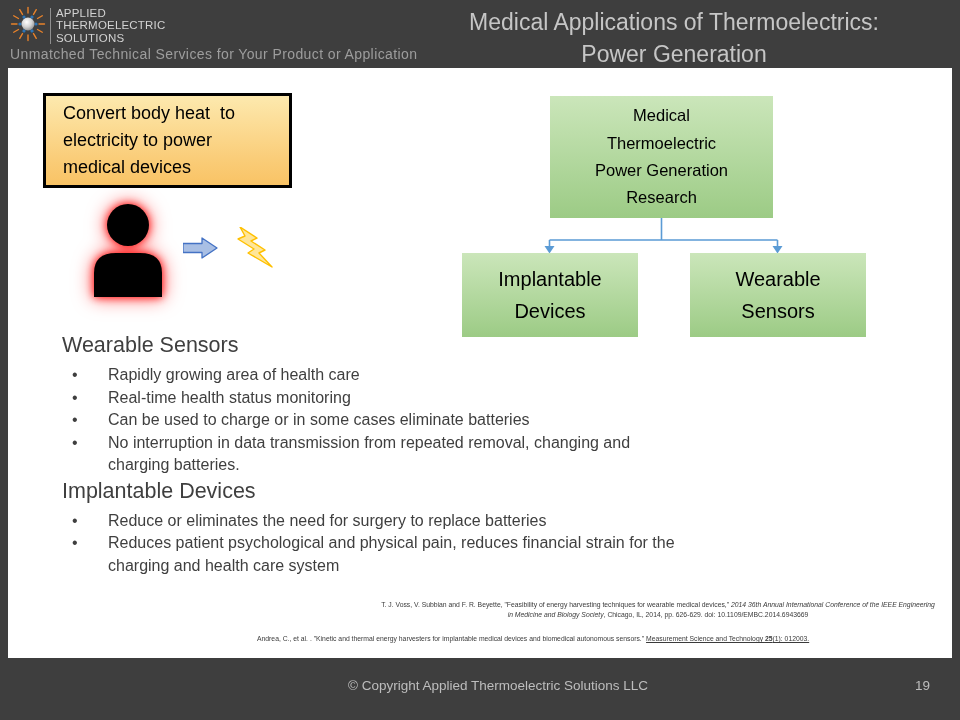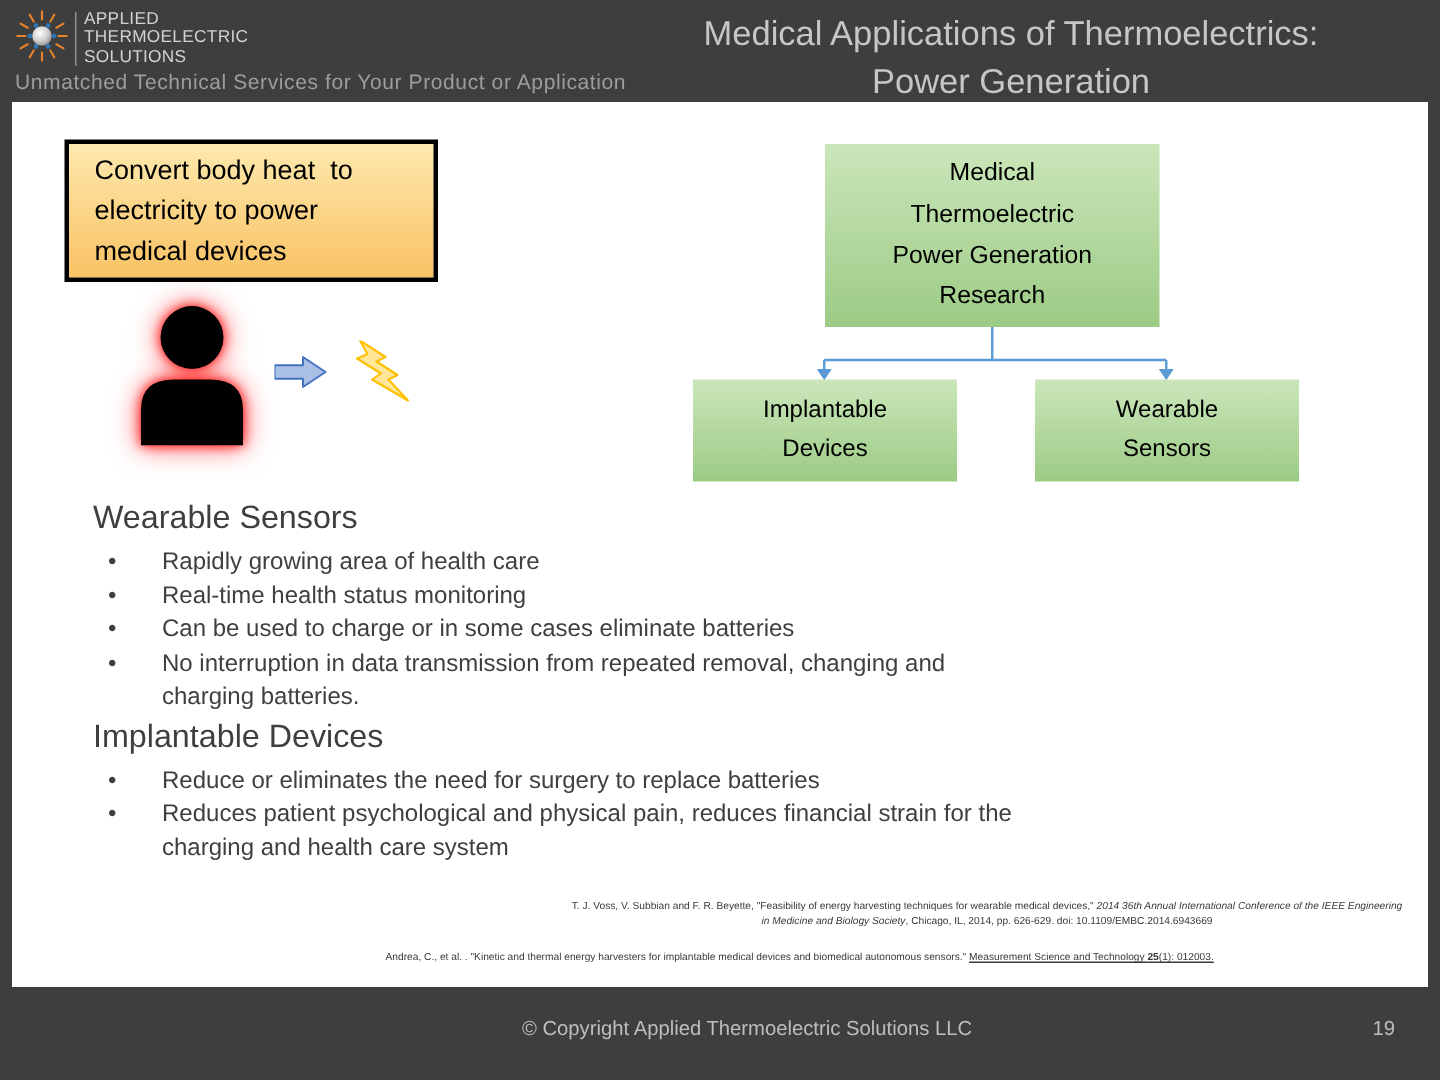--- a/index.html
+++ b/index.html
@@ -28,21 +28,21 @@
   .person{position:absolute;left:88px;top:203px;width:80px;height:94px;
           filter:drop-shadow(0 0 4px rgba(255,0,0,.95)) drop-shadow(0 0 9px rgba(255,0,0,.6));}
   .blockarrow{position:absolute;left:183px;top:237px;width:35px;height:22px;}
   .bolt{position:absolute;left:228px;top:227px;width:45px;height:41px;}
 
   
   .flowbox{position:absolute;background:linear-gradient(180deg,#CBE6BA 0%,#9CCB85 100%);
            display:flex;align-items:center;justify-content:center;text-align:center;color:#000;}
   .flowlabel{white-space:pre-line;}
   .root{left:550px;top:96px;width:223px;height:122px;font-size:16.5px;line-height:1.66;}
-  .child{top:253px;width:176px;height:68px;font-size:16px;line-height:1.6;}
+  .child{top:253px;width:176px;height:84px;font-size:20px;line-height:1.6;}
   .child-left{left:462px;}
   .child-right{left:690px;}
   .connectors{position:absolute;left:440px;top:218px;width:460px;height:36px;}
 
   
   .content{position:absolute;left:62px;top:331px;width:730px;color:#3F3F3F;}
   .h{font-size:21.5px;margin:2px 0 6px 0;font-weight:normal;}
   .brow{display:flex;font-size:16px;line-height:22.5px;}
   .bm{flex:0 0 30px;width:30px;padding-left:10px;box-sizing:border-box;}
   .bt{flex:1;white-space:pre-line;margin-left:16px;}

